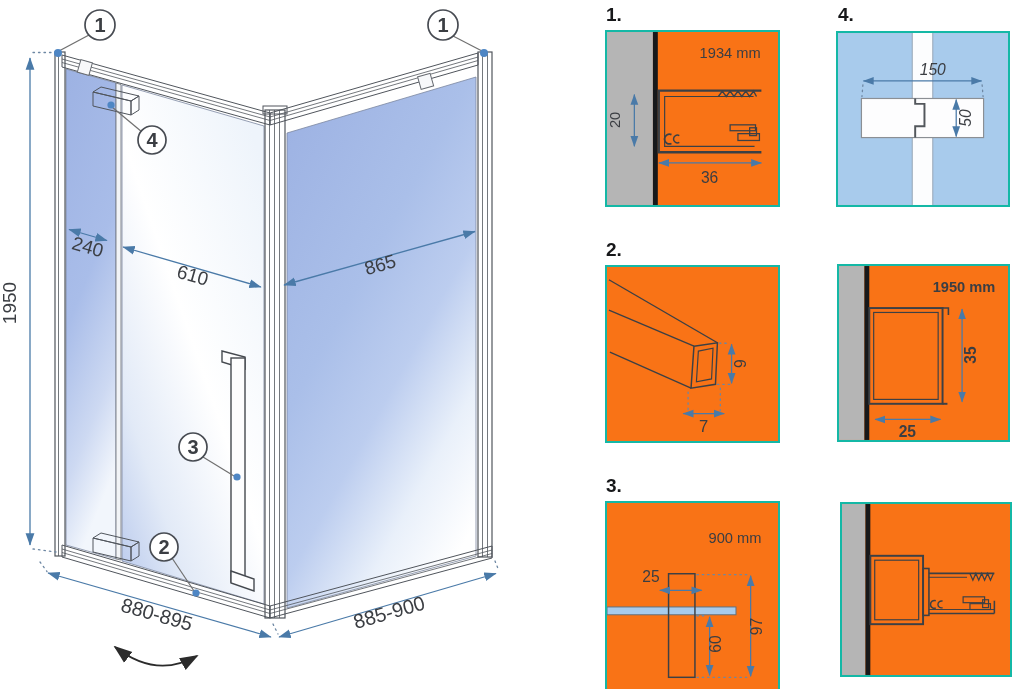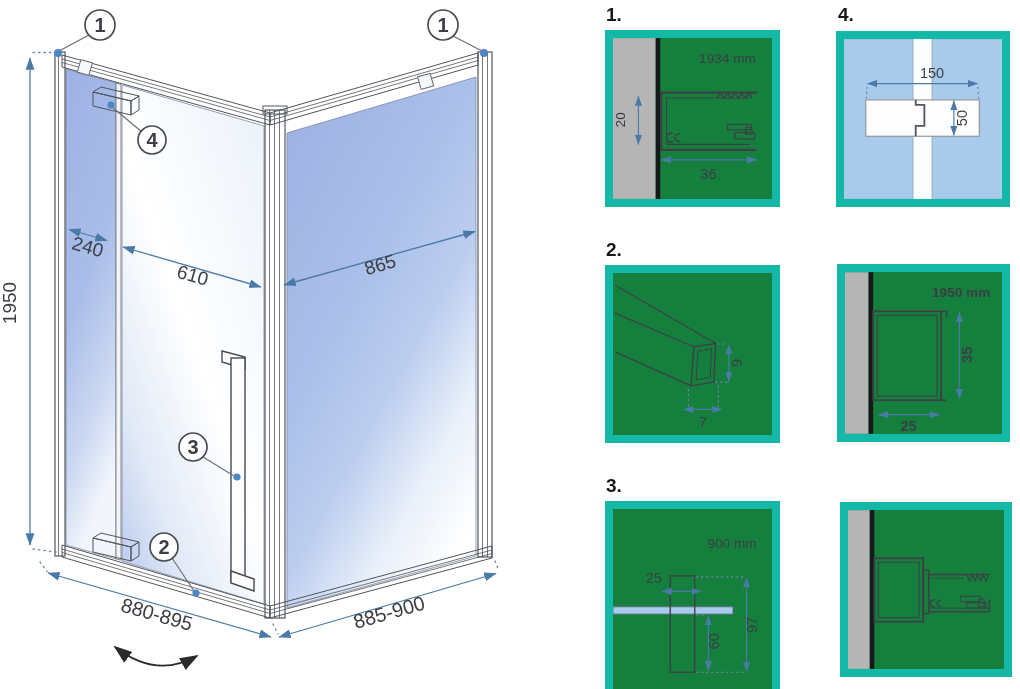--- a/index.html
+++ b/index.html
@@ -1,19 +1,19 @@
 <!DOCTYPE html>
 <html><head>
 <meta charset="utf-8">
 <style>
   html,body{margin:0;padding:0;background:#ffffff;}
   .stage{position:relative;width:1020px;height:689px;background:#ffffff;overflow:hidden;
          font-family:"Liberation Sans",sans-serif;}
   svg text{font-family:"Liberation Sans",sans-serif;fill:#3b3e43;}
-  .detail-box{position:absolute;box-sizing:border-box;border:8px solid #14b8a6;background:#15803d;}
+  .detail-box{position:absolute;box-sizing:border-box;border:2px solid #14b8a6;background:#f97316;}
   .detail-box svg{display:block;width:100%;height:100%;}
   .detail-label{position:absolute;font-size:19px;font-weight:bold;color:#17181a;}
   .dim{stroke:#4a7aa8;stroke-width:1.3;fill:none;}
   .dot{stroke:#6d87a3;stroke-width:1.3;fill:none;stroke-dasharray:1.5 4;stroke-linecap:round;}
   .frame{stroke:#50555c;fill:none;}
   .prof{stroke:#3c4045;fill:none;}
 </style>
 </head>
 <body>
 
@@ -191,21 +191,21 @@
         <path class="prof" d="M66,105 A5,5 0 1 0 66,114" stroke-width="1.8"></path>
         <path class="prof" d="M74,106 A4,4 0 1 0 74,113" stroke-width="1.5"></path>
       </g>
       <line class="dim" x1="28" y1="64" x2="28" y2="117" marker-start="url(#a1)" marker-end="url(#a1)"></line>
       <text transform="translate(13,90) rotate(-90)" text-anchor="middle" font-size="15">20</text>
       <line class="dim" x1="53" y1="134" x2="158" y2="134" marker-start="url(#a1)" marker-end="url(#a1)"></line>
       <text x="105" y="155" text-anchor="middle" font-size="16">36</text>
     </svg>
   </div>
 
-  <div class="detail-box" style="left:836px;top:31px;width:174px;height:176px;">
+  <div class="detail-box" style="left:836px;top:31px;width:174px;height:176px;font-style:italic;">
     <svg viewBox="0 0 174 176">
       <defs>
         <marker id="a4" viewBox="0 0 10 8" refX="9" refY="4" markerWidth="9" markerHeight="7.5" orient="auto-start-reverse">
           <path d="M0,0.6 L9.5,4 L0,7.4 Z" fill="#4a7aa8"></path>
           </marker>
       </defs>
       <rect x="0" y="0" width="174" height="176" fill="#a8cbec"></rect>
       <rect x="76" y="0" width="21" height="176" fill="#fcfdfe"></rect>
       <line x1="76" y1="0" x2="76" y2="176" stroke="#97a6b4" stroke-width="1"></line>
       <line x1="97" y1="0" x2="97" y2="176" stroke="#97a6b4" stroke-width="1"></line>

